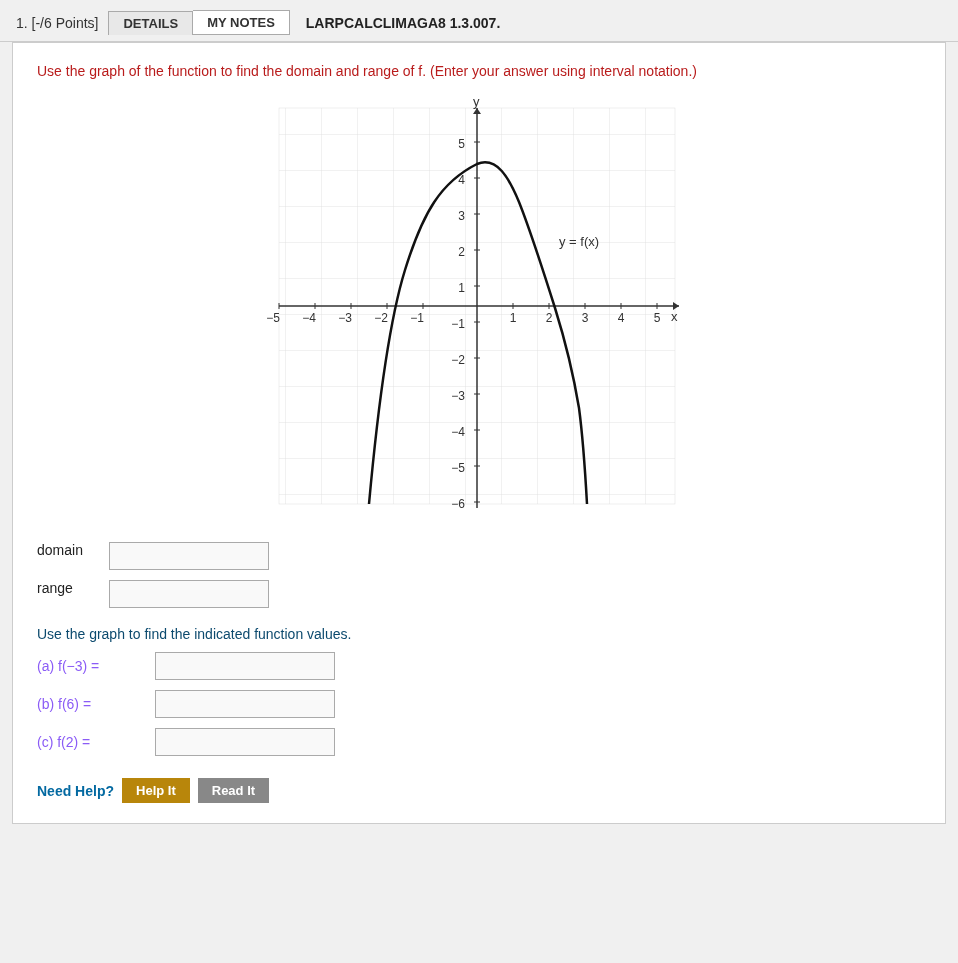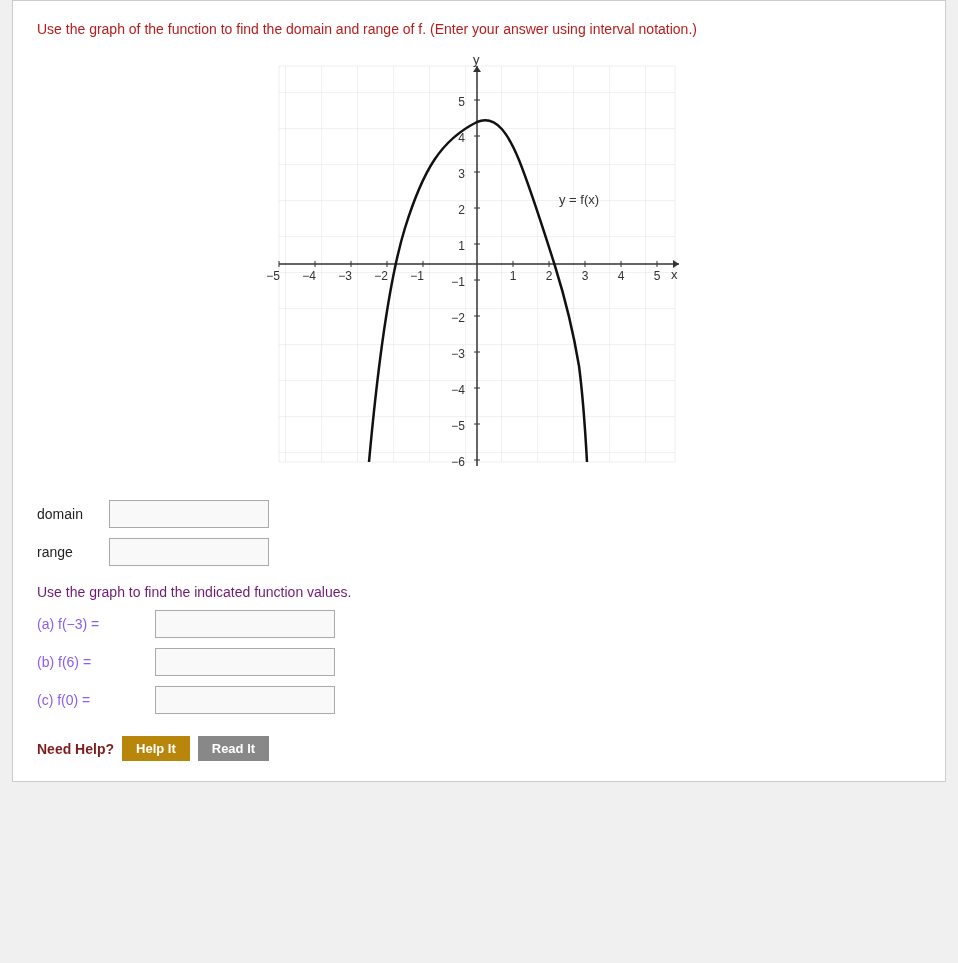--- a/index.html
+++ b/index.html
@@ -65,21 +65,20 @@
     .graph-container {
       display: flex;
       justify-content: center;
       margin-bottom: 24px;
     }
     svg.graph {
       display: block;
     }
     .answer-row {
       display: flex;
-      align-items: center;
       margin-bottom: 10px;
       gap: 12px;
     }
     .answer-label {
       font-size: 14px;
       color: #222;
       min-width: 60px;
     }
     .answer-input {
       border: 1px solid #aaa;
@@ -88,21 +87,21 @@
       width: 160px;
       padding: 2px 6px;
       font-size: 13px;
       outline: none;
     }
     .function-values-section {
       margin-top: 18px;
     }
     .function-values-title {
       font-size: 14px;
-      color: #701a75;
+      color: #0c4a6e;
       margin-bottom: 10px;
     }
     .fv-row {
       display: flex;
       align-items: center;
       margin-bottom: 10px;
       gap: 8px;
     }
     .fv-label {
       font-size: 14px;
@@ -118,41 +117,47 @@
       font-size: 13px;
       outline: none;
     }
     .need-help-row {
       display: flex;
       align-items: center;
       margin-top: 22px;
       gap: 8px;
     }
     .need-help-label {
-      color: #7f1d1d;
+      color: #0369a1;
       font-weight: bold;
       font-size: 14px;
     }
     .help-btn {
       background: #b8860b;
       color: #fff;
       border: none;
       padding: 5px 14px;
       font-size: 13px;
       font-weight: bold;
       cursor: pointer;
     }
     .help-btn.watch {
       background: #888;
     }
   </style>
 </head>
 <body>
 
 <div class="outer">
+  <div class="top-bar">
+    <span class="points-label">1.  [-/6 Points]</span>
+    <button class="tab-btn active">DETAILS</button>
+    <button class="tab-btn">MY NOTES</button>
+    <span class="course-code">LARPCALCLIMAGA8 1.3.007.</span>
+  </div>
 
   <div class="main-content">
     <p class="question-text">Use the graph of the function to find the domain and range of f.  (Enter your answer using interval notation.)</p>
 
     <div class="graph-container">
       <svg class="graph" width="460" height="420" viewBox="0 0 460 420">
 
         <defs>
           <pattern id="grid" width="36" height="36" patternUnits="userSpaceOnUse">
             <path d="M 36 0 L 0 0 0 36" fill="none" stroke="#ddd" stroke-width="0.8"></path>
@@ -262,21 +267,21 @@
 
       <div class="fv-row">
         <span class="fv-label">(a)   f(−3) =</span>
         <input class="fv-input" type="text" style="">
       </div>
       <div class="fv-row">
         <span class="fv-label">(b)   f(6) =</span>
         <input class="fv-input" type="text" style="">
       </div>
       <div class="fv-row">
-        <span class="fv-label">(c)   f(0) =</span>
+        <span class="fv-label">(c)   f(2) =</span>
         <input class="fv-input" type="text" style="">
       </div>
     </div>
 
     <div class="need-help-row">
       <span class="need-help-label">Need Help?</span>
       <button class="help-btn">Help It</button>
       <button class="help-btn watch">Read It</button>
     </div>
   </div>

